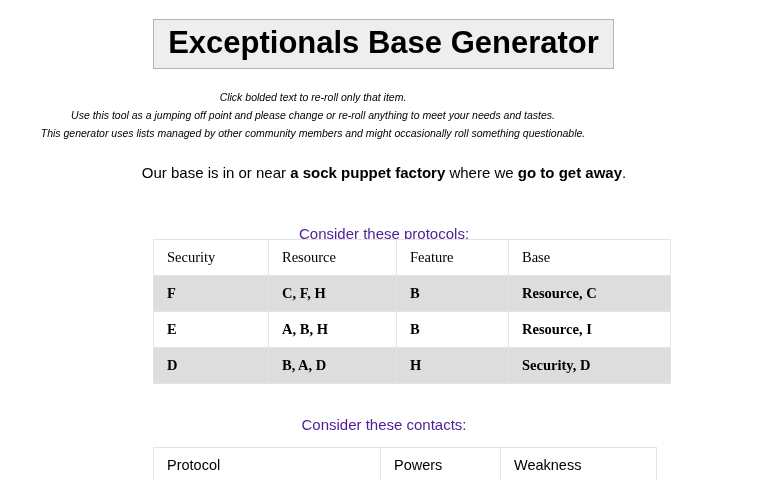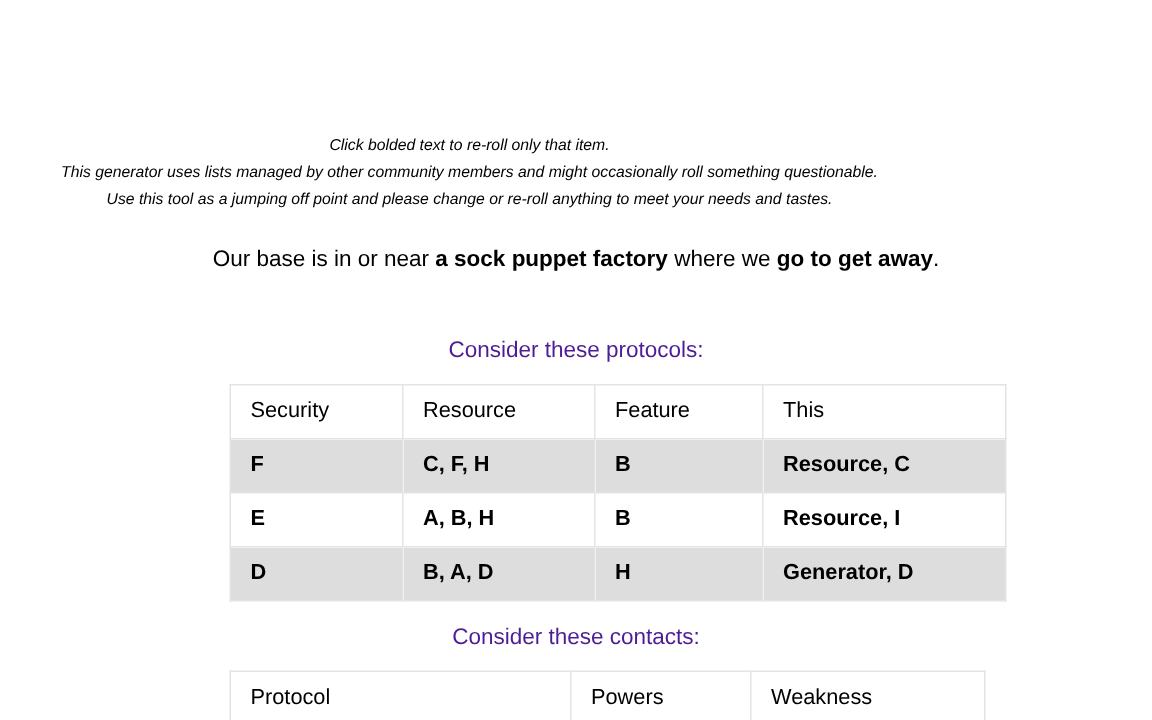--- a/index.html
+++ b/index.html
@@ -123,22 +123,23 @@
   table.gen tbody tr.shade td {
     background: #dddddd;
   }
   table.gen tbody tr.plain td {
     background: #ffffff;
   }
 
   
   #table-protocols {
     left: 153px;
-    top: 256px;
+    top: 239px;
     width: 461px;
+    font-family: Liberation Serif, serif;
   }
   #table-protocols .c0 { width: 101px; }
   #table-protocols .c1 { width: 114px; margin-left: 16px; }
   #table-protocols .c2 { width: 98px; }
   #table-protocols .c3 { width: 148px; }
 
   
   #table-contacts {
     left: 153px;
     top: 447px;
@@ -146,63 +147,66 @@
   }
   #table-contacts .k0 { width: 213px; }
   #table-contacts .k1 { width: 106px; }
   #table-contacts .k2 { width: 142px; }
 </style>
 </head>
 <body>
 
 <div class="page">
 
+  <div class="title-wrap">
+    <span class="title-text">Exceptionals Base Generator</span>
+  </div>
 
   <div class="notes">
     <div class="note">Click bolded text to re-roll only that item.</div>
+    <div class="note">Use this tool as a jumping off point and please change or re-roll anything to meet your needs and tastes.</div>
     <div class="note">This generator uses lists managed by other community members and might occasionally roll something questionable.</div>
-    <div class="note">Use this tool as a jumping off point and please change or re-roll anything to meet your needs and tastes.</div>
   </div>
 
   <div class="sentences">
 
     <div class="sentence"><span>Our base is in or near </span><span class="roll">a sock puppet factory</span><span> where we </span><span class="roll">go to get away</span><span>.</span></div>
 
 
   </div>
 
   <div class="caption" id="caption-protocols">Consider these protocols:</div>
 
   <table class="gen" id="table-protocols">
     <thead>
       <tr>
         <th class="c0">Security</th>
         <th class="c1">Resource</th>
         <th class="c2">Feature</th>
-        <th class="c3">This</th>
+        <th class="c3">Base</th>
       </tr>
     </thead>
     <tbody>
       <tr class="shade">
         <td class="c0">F</td>
         <td class="c1">C, F, H</td>
         <td class="c2">B</td>
         <td class="c3">Resource, C</td>
       </tr>
       <tr class="plain">
         <td class="c0">E</td>
         <td class="c1">A, B, H</td>
         <td class="c2">B</td>
         <td class="c3">Resource, I</td>
       </tr>
       <tr class="shade">
         <td class="c0">D</td>
         <td class="c1">B, A, D</td>
         <td class="c2">H</td>
-        <td class="c3">Generator, D</td>
+        <td class="c3">Security, D</td>
       </tr>
     </tbody>
   </table>
 
   <div class="caption" id="caption-contacts">Consider these contacts:</div>
 
   <table class="gen" id="table-contacts">
     <thead>
       <tr>
         <th class="k0">Protocol</th>

